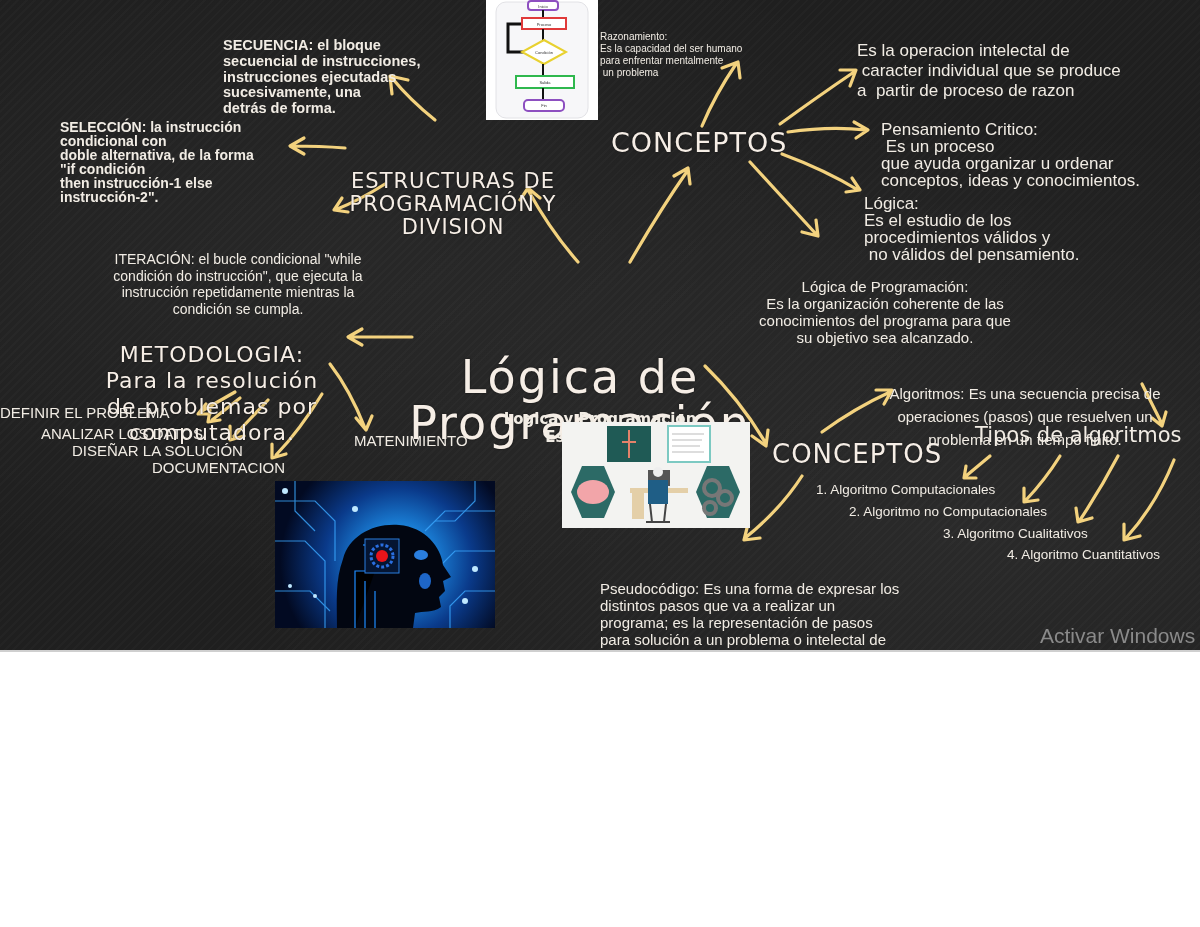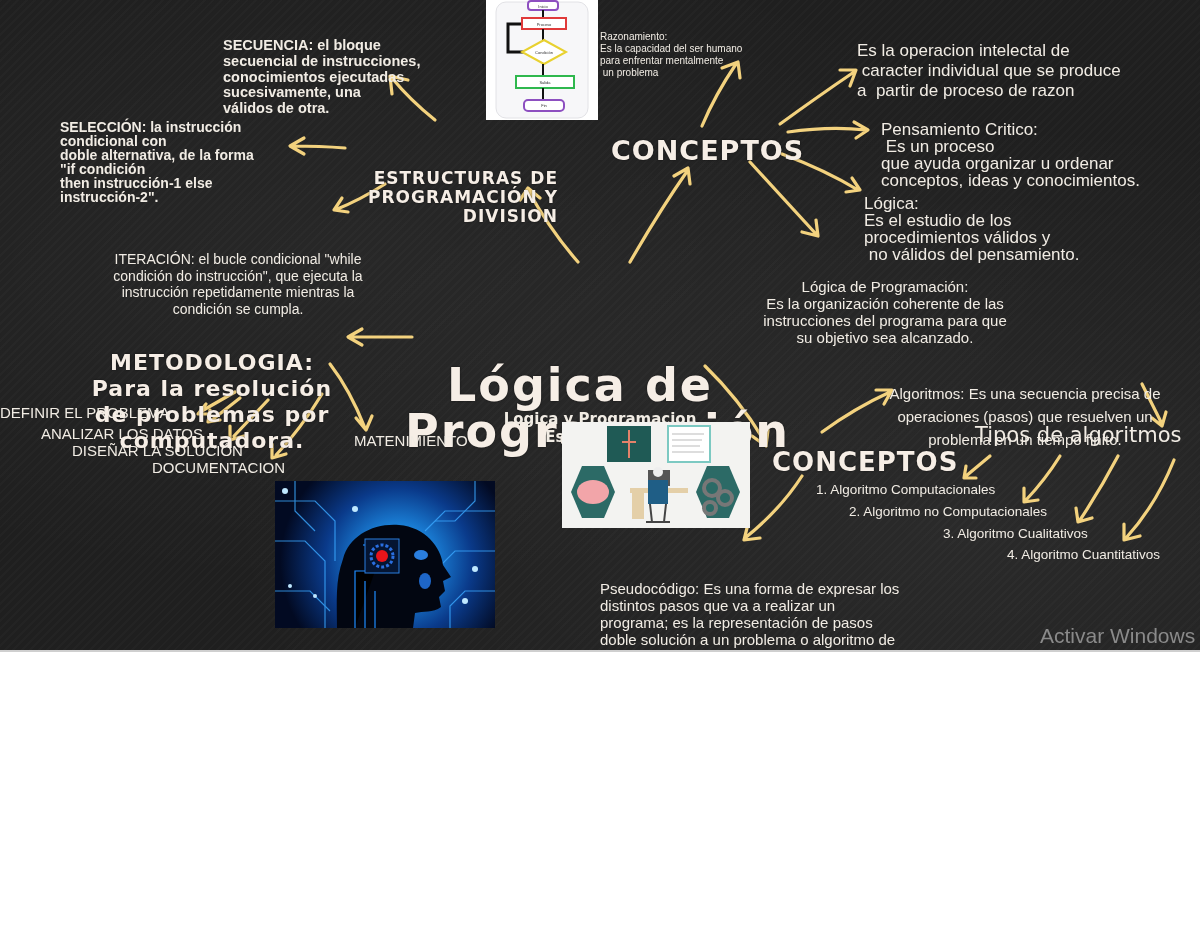--- a/index.html
+++ b/index.html
@@ -6,21 +6,21 @@
   body { width:1200px; height:927px; background:#ffffff; position:relative; overflow:hidden; font-family:"Liberation Sans", sans-serif; }
   .board { position:absolute; left:0; top:0; width:1200px; height:650px;
     background:
       radial-gradient(ellipse at 30% 40%, rgba(255,255,255,0.04), transparent 60%),
       radial-gradient(ellipse at 80% 80%, rgba(255,255,255,0.05), transparent 55%),
       repeating-linear-gradient(135deg, rgba(255,255,255,0.018) 0 2px, transparent 2px 6px),
       #1f1f1f;
     overflow:hidden; border-bottom:2px solid #cfcfcf; }
   .t { position:absolute; color:#f1ece4; line-height:1.08; white-space:pre; }
   .b { font-weight:bold; }
-  .chalk { font-family:"DejaVu Sans", sans-serif; font-weight:bold; color:#f6eee6; letter-spacing:1px; text-shadow:0 0 2px rgba(0,0,0,0.6);margin-top:8px; }
+  .chalk { font-family:"DejaVu Sans", sans-serif; font-weight:normal; color:#f6eee6; letter-spacing:1px; text-shadow:0 0 2px rgba(0,0,0,0.6); }
   .c { text-align:center; }
   svg.arrows { position:absolute; left:0; top:0; width:1200px; height:650px; pointer-events:none; }
   svg.arrows path { fill:none; stroke:#f3d27e; stroke-width:3.2; stroke-linecap:round; stroke-linejoin:round; }
   .img { position:absolute; overflow:hidden; }
   .flow { left:486px; top:0; width:112px; height:120px; background:#fff; }
   .ai { left:275px; top:481px; width:220px; height:147px;
     background: radial-gradient(circle at 56% 55%, #3fc6ff 0%, #1a7fd6 25%, #0a3a8a 50%, #020a22 80%); }
   .pc { left:562px; top:422px; width:188px; height:106px; background:#f3f3f1; }
   .watermark { position:absolute; left:1040px; top:624px; color:#8a8a8a; font-size:21px; white-space:pre;text-align:center; }
 </style>
@@ -88,47 +88,47 @@
       <line x1="57" y1="64" x2="57" y2="75" stroke="#111" stroke-width="2"></line>
       <rect x="30" y="76" width="58" height="12" fill="#fff" stroke="#2fb84e" stroke-width="2"></rect>
       <text x="59" y="84" font-size="4" text-anchor="middle" fill="#333">Salida</text>
       <line x1="57" y1="88" x2="57" y2="99" stroke="#111" stroke-width="2"></line>
       <rect x="38" y="100" width="40" height="11" rx="4" fill="#fff" stroke="#8d4fc0" stroke-width="2"></rect>
       <text x="58" y="107" font-size="4" text-anchor="middle" fill="#333">Fin</text>
     </svg>
   </div>
 
   <div class="t b" style="left:223px;top:7px;font-size:14.5px;">
-    <div>SECUENCIA: el bloque</div><div>secuencial de instrucciones,</div><div>conocimientos ejecutadas</div><div>sucesivamente, una</div><div>válidos de otra.</div>
+    <div>SECUENCIA: el bloque</div><div>secuencial de instrucciones,</div><div>instrucciones ejecutadas</div><div>sucesivamente, una</div><div>detrás de forma.</div>
   </div>
   <div class="t b" style="left:60px;top:92px;font-size:14px;line-height:1.0;">
     <div>SELECCIÓN: la instrucción</div><div>condicional con</div><div>doble alternativa, de la forma</div><div>"if condición</div><div>then instrucción-1 else</div><div>instrucción-2".</div>
   </div>
-  <div class="t chalk c" style="left:348px;top:124px;width:210px;font-size:17px;line-height:1.1;text-align:right;">
+  <div class="t chalk c" style="left:348px;top:124px;width:210px;font-size:21px;line-height:1.1;">
     <div>ESTRUCTURAS DE</div><div>PROGRAMACIÓN Y</div><div>DIVISION</div>
   </div>
   <div class="t c" style="left:88px;top:218px;width:300px;font-size:14px;line-height:1.18;">
     <div>ITERACIÓN: el bucle condicional "while</div><div>condición do instrucción", que ejecuta la</div><div>instrucción repetidamente mientras la</div><div>condición se cumpla.</div>
   </div>
 
   <div class="t chalk" style="left:611px;top:128px;font-size:27px;">CONCEPTOS</div>
   <div class="t" style="left:600px;top:7px;font-size:10px;line-height:1.2;">
     <div>Razonamiento:</div><div>Es la capacidad del ser humano</div><div>para enfrentar mentalmente</div><div> un problema</div>
   </div>
   <div class="t" style="left:857px;top:1px;font-size:17px;line-height:1.17;">
     <div>Es la operacion intelectal de</div><div> caracter individual que se produce</div><div>a  partir de proceso de razon</div>
   </div>
   <div class="t" style="left:881px;top:87px;font-size:17px;line-height:1.0;">
     <div>Pensamiento Critico:</div><div> Es un proceso</div><div>que ayuda organizar u ordenar</div><div>conceptos, ideas y conocimientos.</div>
   </div>
   <div class="t" style="left:864px;top:161px;font-size:17px;line-height:1.0;">
     <div>Lógica:</div><div>Es el estudio de los</div><div>procedimientos válidos y</div><div> no válidos del pensamiento.</div>
   </div>
   <div class="t c" style="left:740px;top:244px;width:290px;font-size:15px;line-height:1.14;">
-    <div>Lógica de Programación:</div><div>Es la organización coherente de las</div><div>instrucciones del programa para que</div><div>su objetivo sea alcanzado.</div>
+    <div>Lógica de Programación:</div><div>Es la organización coherente de las</div><div>conocimientos del programa para que</div><div>su objetivo sea alcanzado.</div>
   </div>
 
   <div class="t chalk c" style="left:405px;top:262px;width:350px;font-size:46px;line-height:1.0;letter-spacing:2px;">
     <div>Lógica de</div><div>Programación</div>
   </div>
   <div class="t b c" style="left:480px;top:374px;width:240px;font-family:'DejaVu Sans',sans-serif;font-size:15px;line-height:1.2;">
     <div>Logica y Programacion</div><div>Estructurada</div>
   </div>
 
   <div class="t chalk c" style="left:72px;top:290px;width:280px;font-size:22px;line-height:1.18;">
@@ -207,17 +207,17 @@
   <div class="t chalk" style="left:772px;top:440px;font-size:26px;">CONCEPTOS</div>
   <div class="t c" style="left:866px;top:335px;width:318px;font-size:15px;line-height:1.55;">
     <div>Algoritmos: Es una secuencia precisa de</div><div>operaciones (pasos) que resuelven un</div><div>problema en un tiempo finito.</div>
   </div>
   <div class="t" style="left:975px;top:424px;font-family:'DejaVu Sans',sans-serif;font-size:21px;">Tipos de algoritmos</div>
   <div class="t" style="left:816px;top:483px;font-size:13.5px;">1. Algoritmo Computacionales</div>
   <div class="t" style="left:849px;top:505px;font-size:13.5px;">2. Algoritmo no Computacionales</div>
   <div class="t" style="left:943px;top:527px;font-size:13.5px;">3. Algoritmo Cualitativos</div>
   <div class="t" style="left:1007px;top:548px;font-size:13.5px;">4. Algoritmo Cuantitativos</div>
   <div class="t" style="left:600px;top:547px;font-size:15px;line-height:1.13;">
-    <div>Pseudocódigo: Es una forma de expresar los</div><div>distintos pasos que va a realizar un</div><div>programa; es la representación de pasos</div><div>doble solución a un problema o algoritmo de</div><div>la forma mas detallada posible.</div>
+    <div>Pseudocódigo: Es una forma de expresar los</div><div>distintos pasos que va a realizar un</div><div>programa; es la representación de pasos</div><div>para solución a un problema o intelectal de</div><div>la forma mas detallada posible.</div>
   </div>
 
   <div class="watermark">Activar Windows</div>
 </div>
 
 </body></html>

